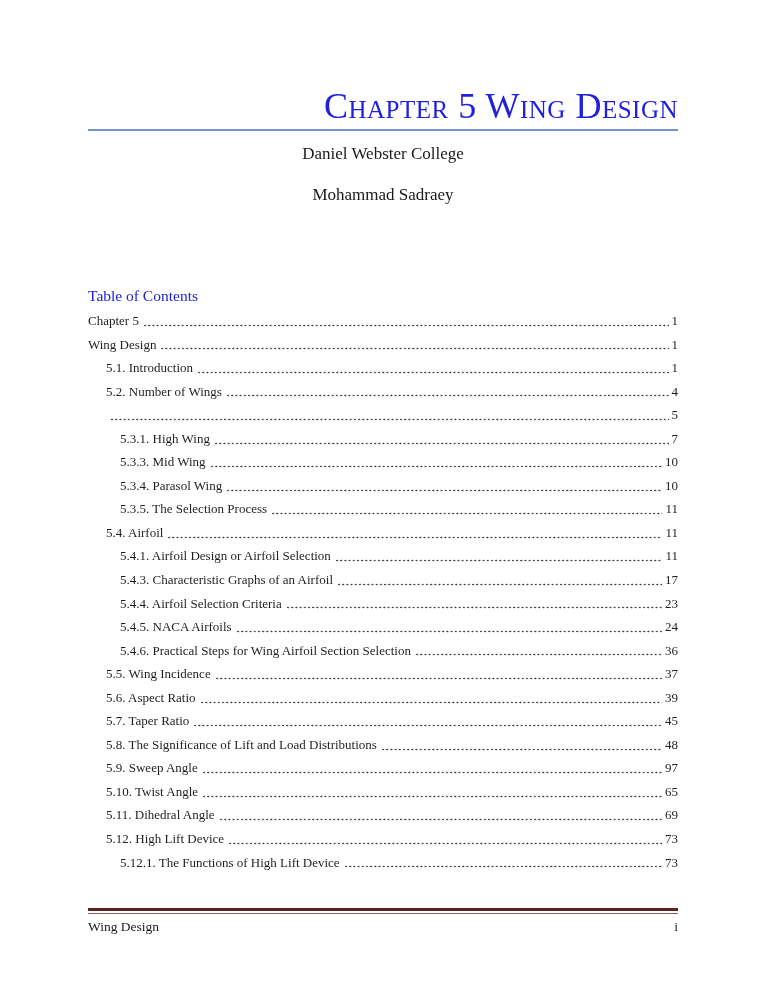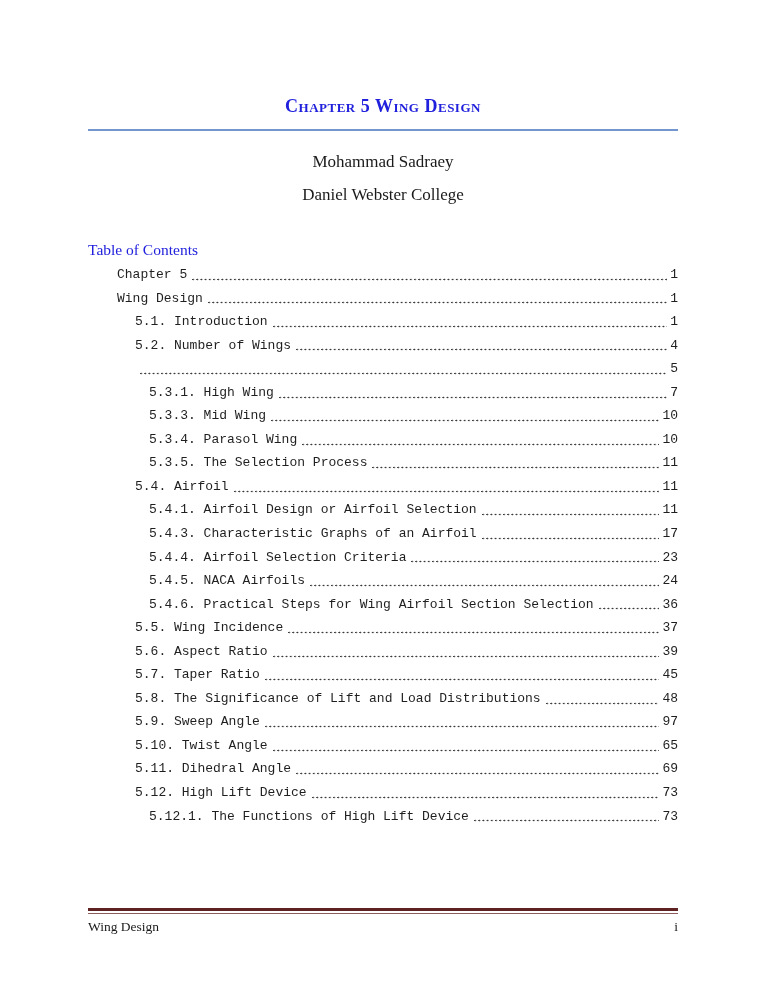--- a/index.html
+++ b/index.html
@@ -9,55 +9,54 @@
     position: relative;
     font-family: "Liberation Serif", serif;
     color: #1a1a1a;
     overflow: hidden;
   }
   .page { position: absolute; inset: 0; background: #ffffff; }
   .content { position: absolute; left: 88px; width: 590px; top: 0; }
 
   .doc-title {
     margin-top: 92px;
-    text-align: center;
+    text-align: right;
     font-variant: small-caps;
-    font-weight: bold;
-    font-size: 18px;
+    font-weight: normal;
+    font-size: 36px;
     line-height: 28px;
     letter-spacing: 0.5px;
     color: var(--title-blue, #2121dd);
   }
   .title-rule {
     height: 2px;
     margin-top: 9px;
     background: var(--title-rule, #7396cf);
   }
   .author { text-align: center; font-size: 17px; line-height: 20px; }
   .author.first { margin-top: 21px; }
   .author.second { margin-top: 13px; }
 
   .toc-heading {
-    margin-top: 36px;
+    margin-top: 82px;
     font-size: 15.5px;
     line-height: 18px;
     color: var(--title-blue, #2121dd);
   }
 
   .toc { margin-top: 4px; }
   .toc-row {
     display: flex;
     align-items: baseline;
     height: 23.55px;
     line-height: 23.55px;
-    font-family: Liberation Mono, monospace;
+    font-family: Liberation Serif, serif;
     font-size: 13px;
     color: #1f1f1f;
     cursor: pointer;
-    margin-left: 29px;
   }
   .toc-row.level-0 { padding-left: 0; }
   .toc-row.level-1 { padding-left: 18px; }
   .toc-row.level-2 { padding-left: 32px; }
   .toc-label { white-space: nowrap; }
   .toc-leader {
     flex: 1;
     height: 3px;
     margin: 0 3px 0 5px;
     align-self: center;
@@ -86,23 +85,23 @@
 </head>
 <body>
 
 <div class="page">
   <div class="content">
 
     <h1 class="doc-title">Chapter 5 Wing Design</h1>
 
     <div class="title-rule"></div>
 
+    <p class="author second">Daniel Webster College</p>
+
     <p class="author first">Mohammad Sadraey</p>
-
-    <p class="author second">Daniel Webster College</p>
 
     <div class="toc-heading">Table of Contents</div>
 
     <div class="toc">
         <div class="toc-row level-0">
     <span class="toc-label">Chapter 5</span>
     <span class="toc-leader"></span>
     <span class="toc-page">1</span>
   </div>
         <div class="toc-row level-0">

